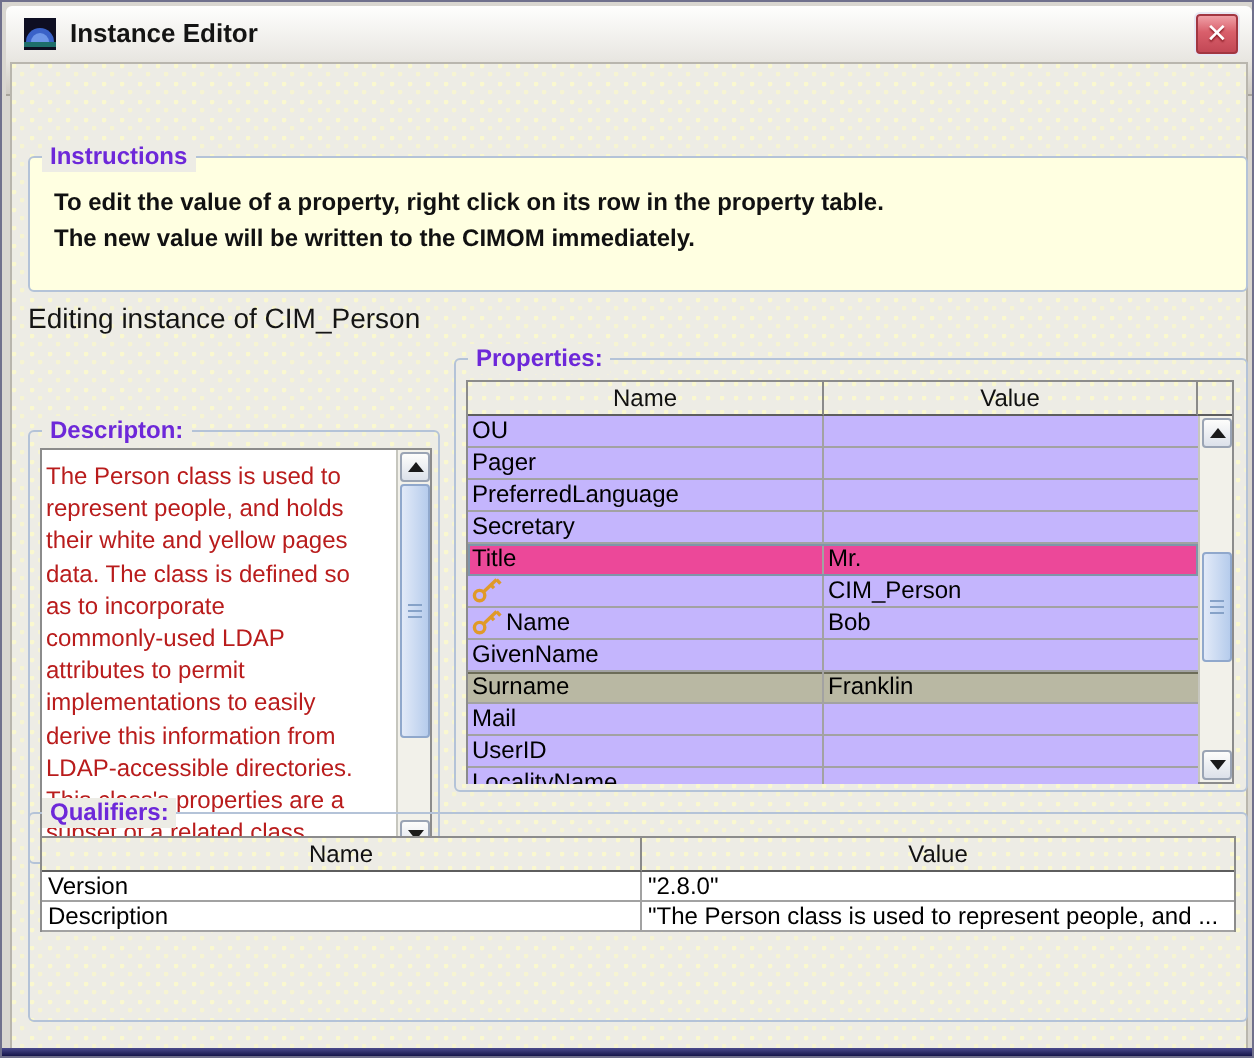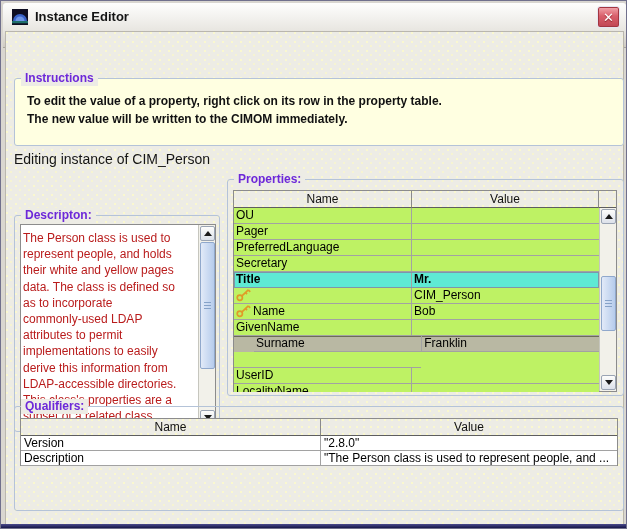--- a/index.html
+++ b/index.html
@@ -69,27 +69,27 @@
   .scrollpane{position:absolute;left:5px;top:10px;width:384px;height:202px;
     background:#fff;border:1px solid #8C8C8C;}
   .thead{display:flex;height:17px;}
   .hcell{height:17px;font-size:12px;color:#111;text-align:center;line-height:16px;
     background-color:#EDECE5;
     background-image:radial-gradient(circle at 1px 1px,#FAF8CF 1px,transparent 1.4px);
     background-size:7px 7px;
     border-right:1px solid #8A8A8A;border-bottom:1px solid #5E5E5E;cursor:pointer;}
   .hname{width:178px;} .hvalue{width:187px;} .hcorner{width:17px;border-right:none;}
   .tbody{position:relative;width:365px;height:184px;overflow:hidden;background:#fff;}
-  .trow{display:flex;height:16px;background:#bef264;}
+  .trow{display:flex;height:16px;background:#c4b5fd;}
   .tcell{height:16px;font-size:12px;color:#000;line-height:15px;padding-left:2px;
     border-right:1px solid #A2A2A2;border-bottom:1px solid #A2A2A2;
     display:flex;align-items:center;overflow:hidden;white-space:nowrap;}
   .cname{width:178px;} .cvalue{width:187px;border-right:none;}
-  .trow.selected{background:#5eead4;outline:1px solid #7E96AA;outline-offset:-1px;font-weight:bold;}
-  .trow.highlighted{background:#B9B8A3;box-shadow:inset 0 1px 0 #6C6C58;padding-left:20px;}
+  .trow.selected{background:#ec4899;outline:1px solid #7E96AA;outline-offset:-1px;}
+  .trow.highlighted{background:#B9B8A3;box-shadow:inset 0 1px 0 #6C6C58;}
   .trow.selected .tcell,.trow.highlighted .tcell{background:transparent;}
   .key-icon{display:inline-flex;width:17px;flex:0 0 17px;align-items:center;}
   .props-vscroll{top:17px;}
   
   .qtable{position:absolute;left:5px;top:11px;width:598px;height:48px;
     background:#fff;border:1px solid #8C8C8C;}
   .qhname{width:300px;} .qhvalue{width:296px;border-right:none;}
   .qrow{display:flex;height:15px;background:#fff;}
   .qcell{height:15px;font-size:12px;line-height:14px;padding-left:3px;
     border-right:1px solid #A2A2A2;border-bottom:1px solid #A2A2A2;
@@ -231,20 +231,23 @@
               </div>
               <div class="tcell cvalue"></div>
             </div>
             <div class="trow highlighted">
               <div class="tcell cname">
                 <span>Surname</span>
               </div>
               <div class="tcell cvalue">Franklin</div>
             </div>
             <div class="trow">
+              <div class="tcell cname">
+                <span>Mail</span>
+              </div>
               <div class="tcell cvalue"></div>
             </div>
             <div class="trow">
               <div class="tcell cname">
                 <span>UserID</span>
               </div>
               <div class="tcell cvalue"></div>
             </div>
             <div class="trow">
               <div class="tcell cname">

